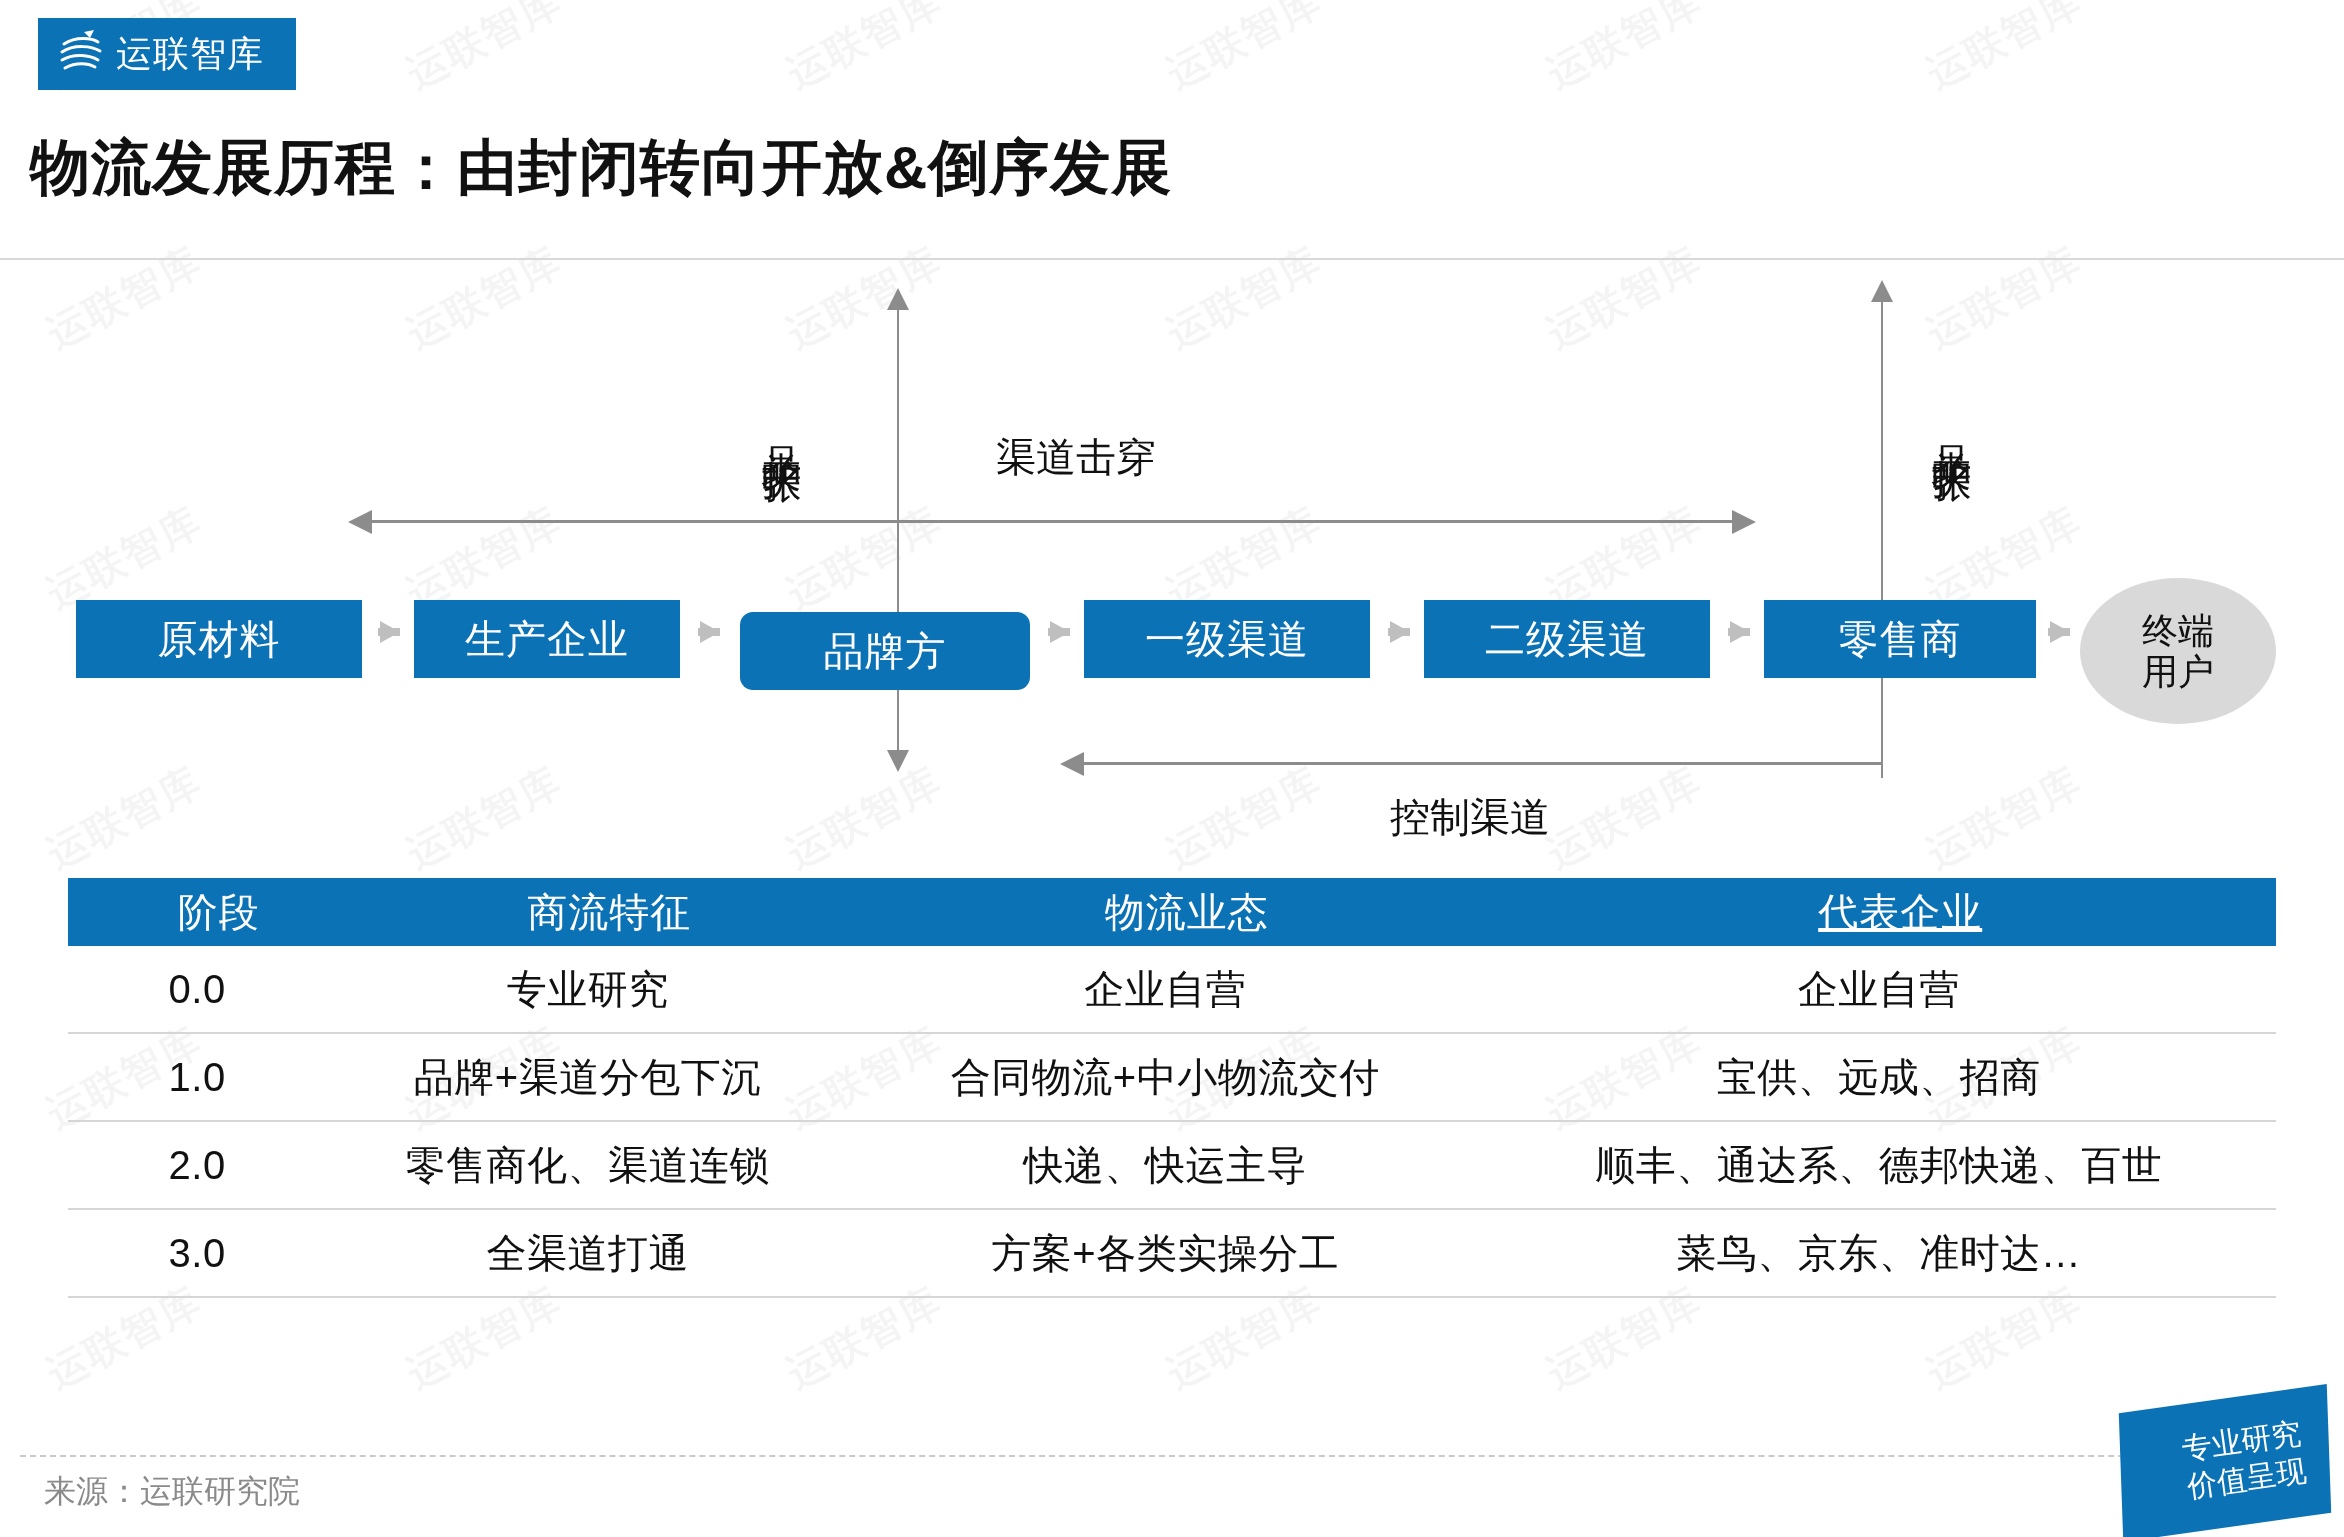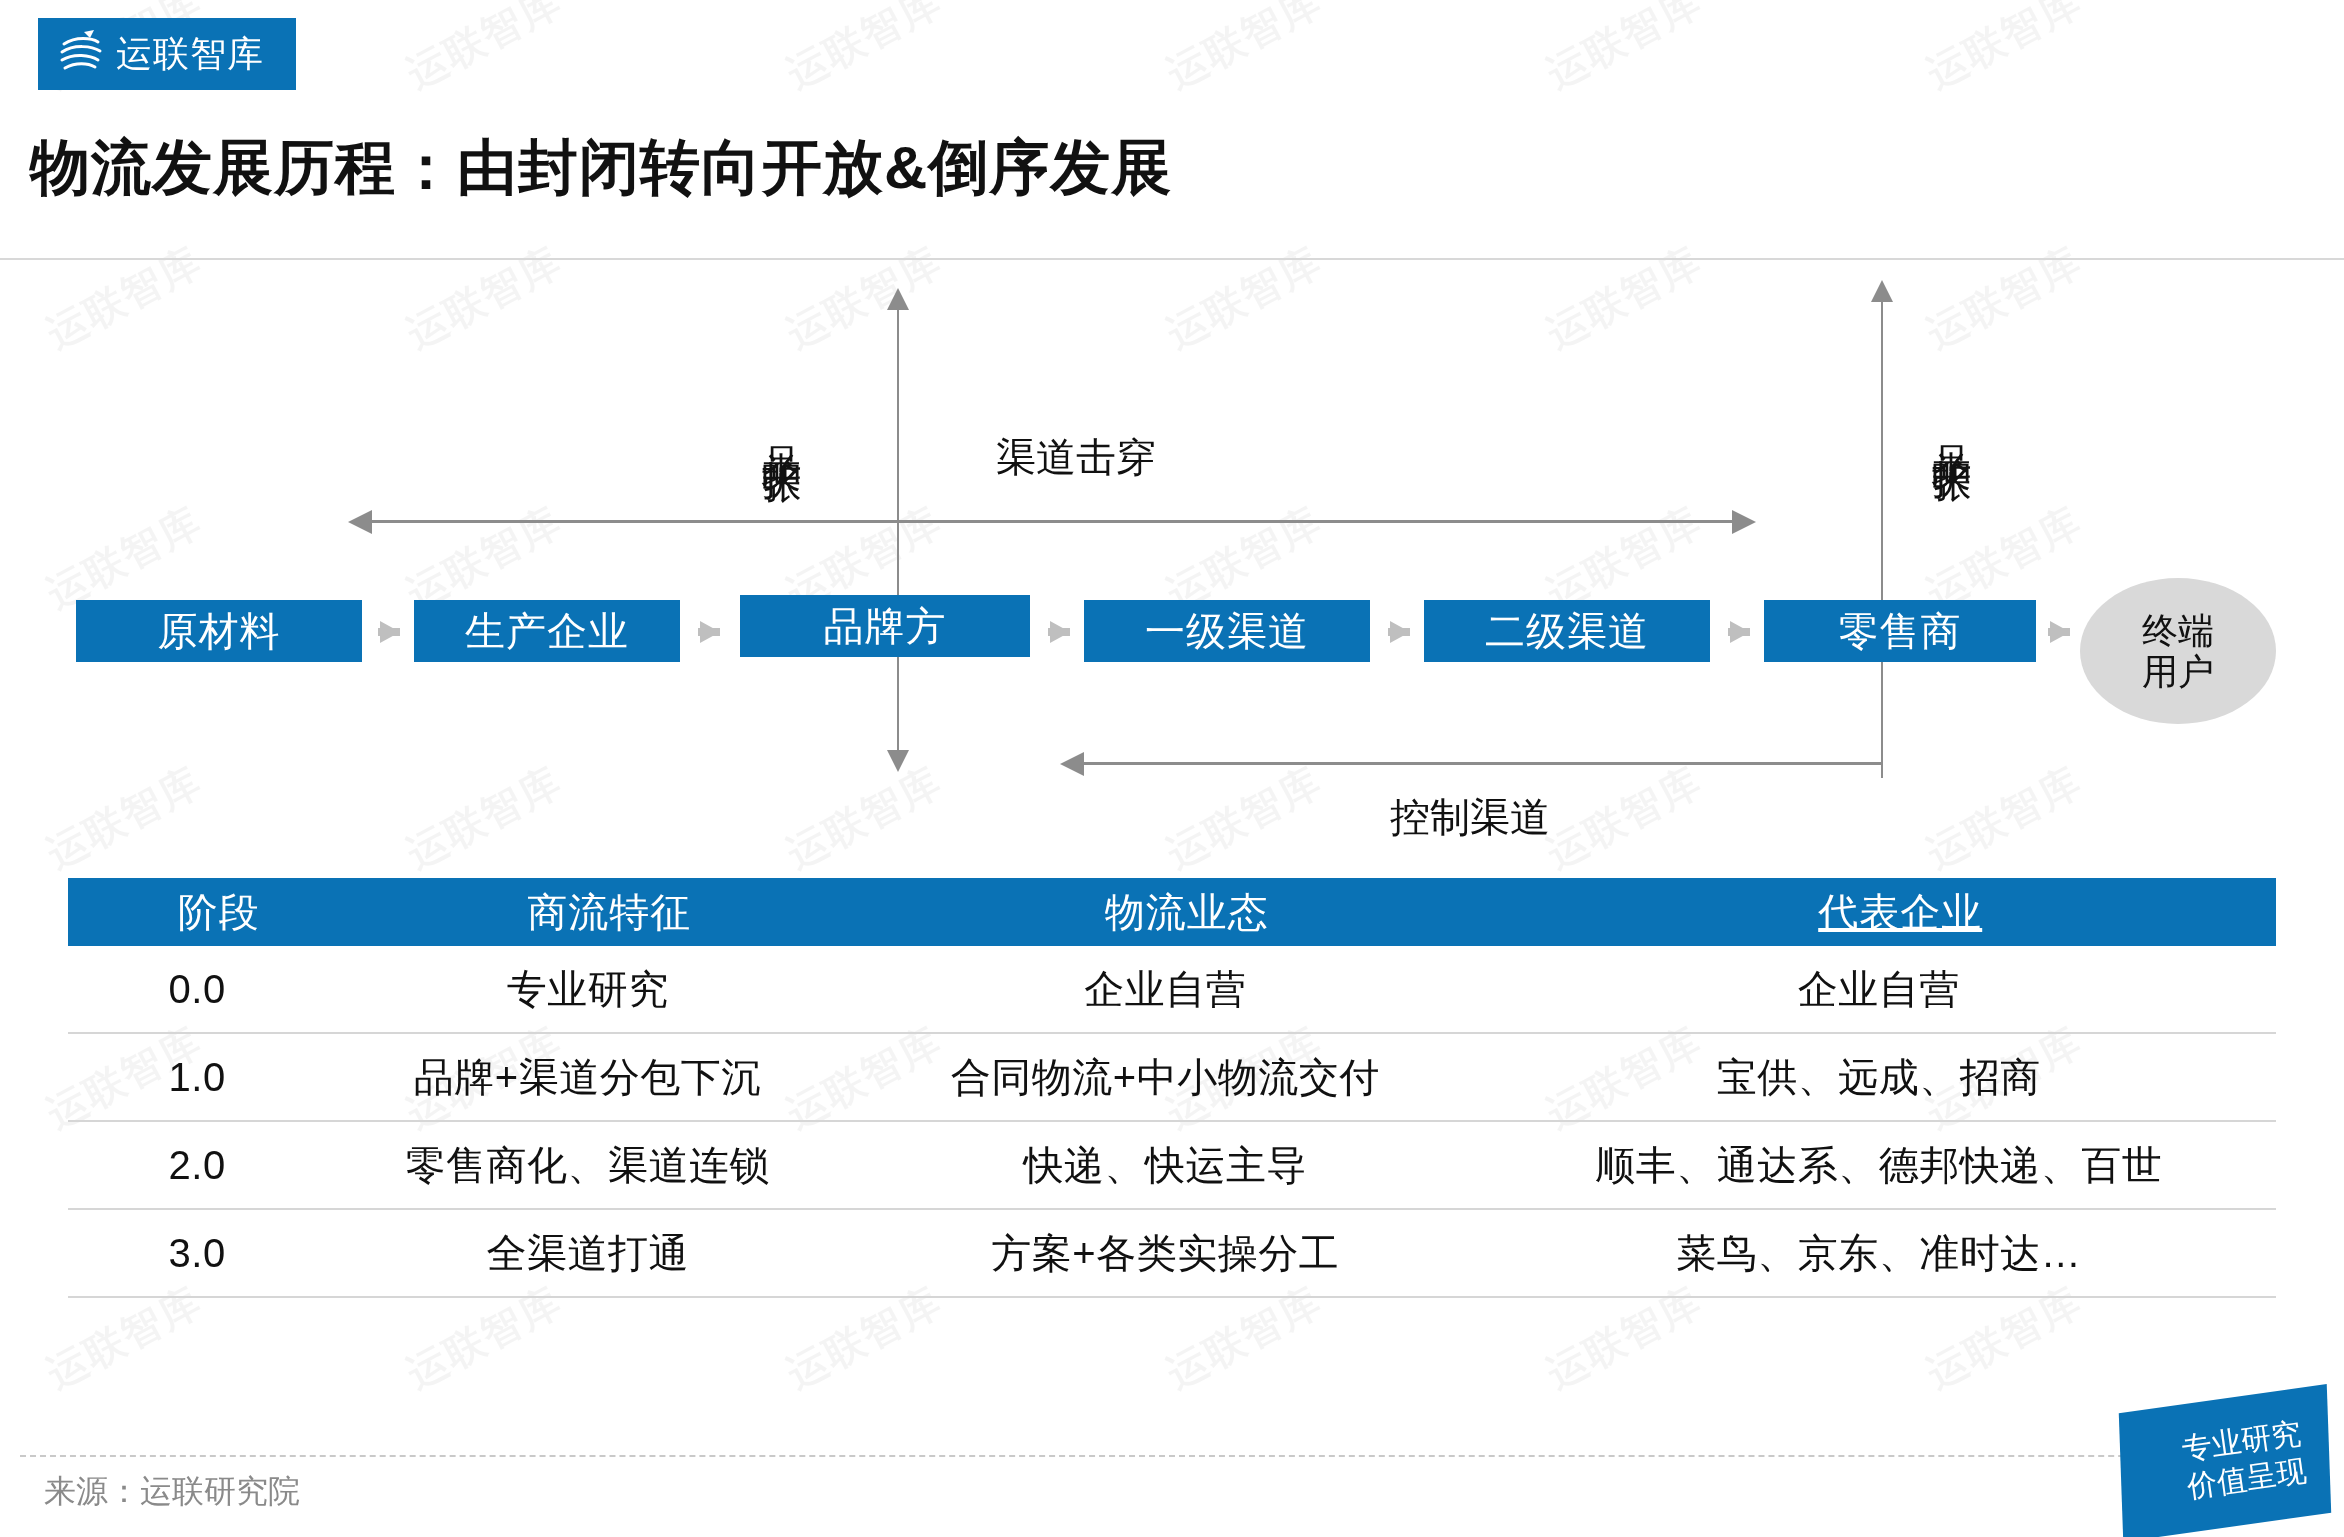--- a/index.html
+++ b/index.html
@@ -131,21 +131,21 @@
   }
   .hlabel {
     position: absolute;
     font-size: 40px;
     color: #111;
     white-space: nowrap;
   }
 
   .chain-box {
     position: absolute;
-    height: 62px;
+    height: 78px;
     background: #0a72b5;
     color: #ffffff;
     font-size: 40px;
     display: flex;
     align-items: center;
     justify-content: center;
     letter-spacing: 1px;
   }
   .chain-arrow {
     position: absolute;
@@ -322,21 +322,21 @@
     <div class="hlabel" style="left:996px; top:430px;">渠道击穿</div>
 
     <div class="htri-left" style="left:1060px; top:752px;"></div>
     <div class="hline" style="left:1082px; top:762px; width:800px;"></div>
     <div class="hlabel" style="left:1390px; top:790px;">控制渠道</div>
 
     <div class="chain-box" style="left:76px;  top:600px; width:286px;">原材料</div>
     <div class="chain-arrow" style="left:380px;"></div>
     <div class="chain-box" style="left:414px; top:600px; width:266px;">生产企业</div>
     <div class="chain-arrow" style="left:700px;"></div>
-    <div class="chain-box" style="left:740px; top:595px; width:290px;">品牌方</div>
+    <div class="chain-box" style="left:740px; top:612px; width:290px;border-radius:13px;">品牌方</div>
     <div class="chain-arrow" style="left:1050px;"></div>
     <div class="chain-box" style="left:1084px;top:600px; width:286px;">一级渠道</div>
     <div class="chain-arrow" style="left:1390px;"></div>
     <div class="chain-box" style="left:1424px;top:600px; width:286px;">二级渠道</div>
     <div class="chain-arrow" style="left:1730px;"></div>
     <div class="chain-box" style="left:1764px;top:600px; width:272px;">零售商</div>
     <div class="chain-arrow" style="left:2050px;"></div>
 
     <div class="end-ellipse">
       <span>终端</span>

